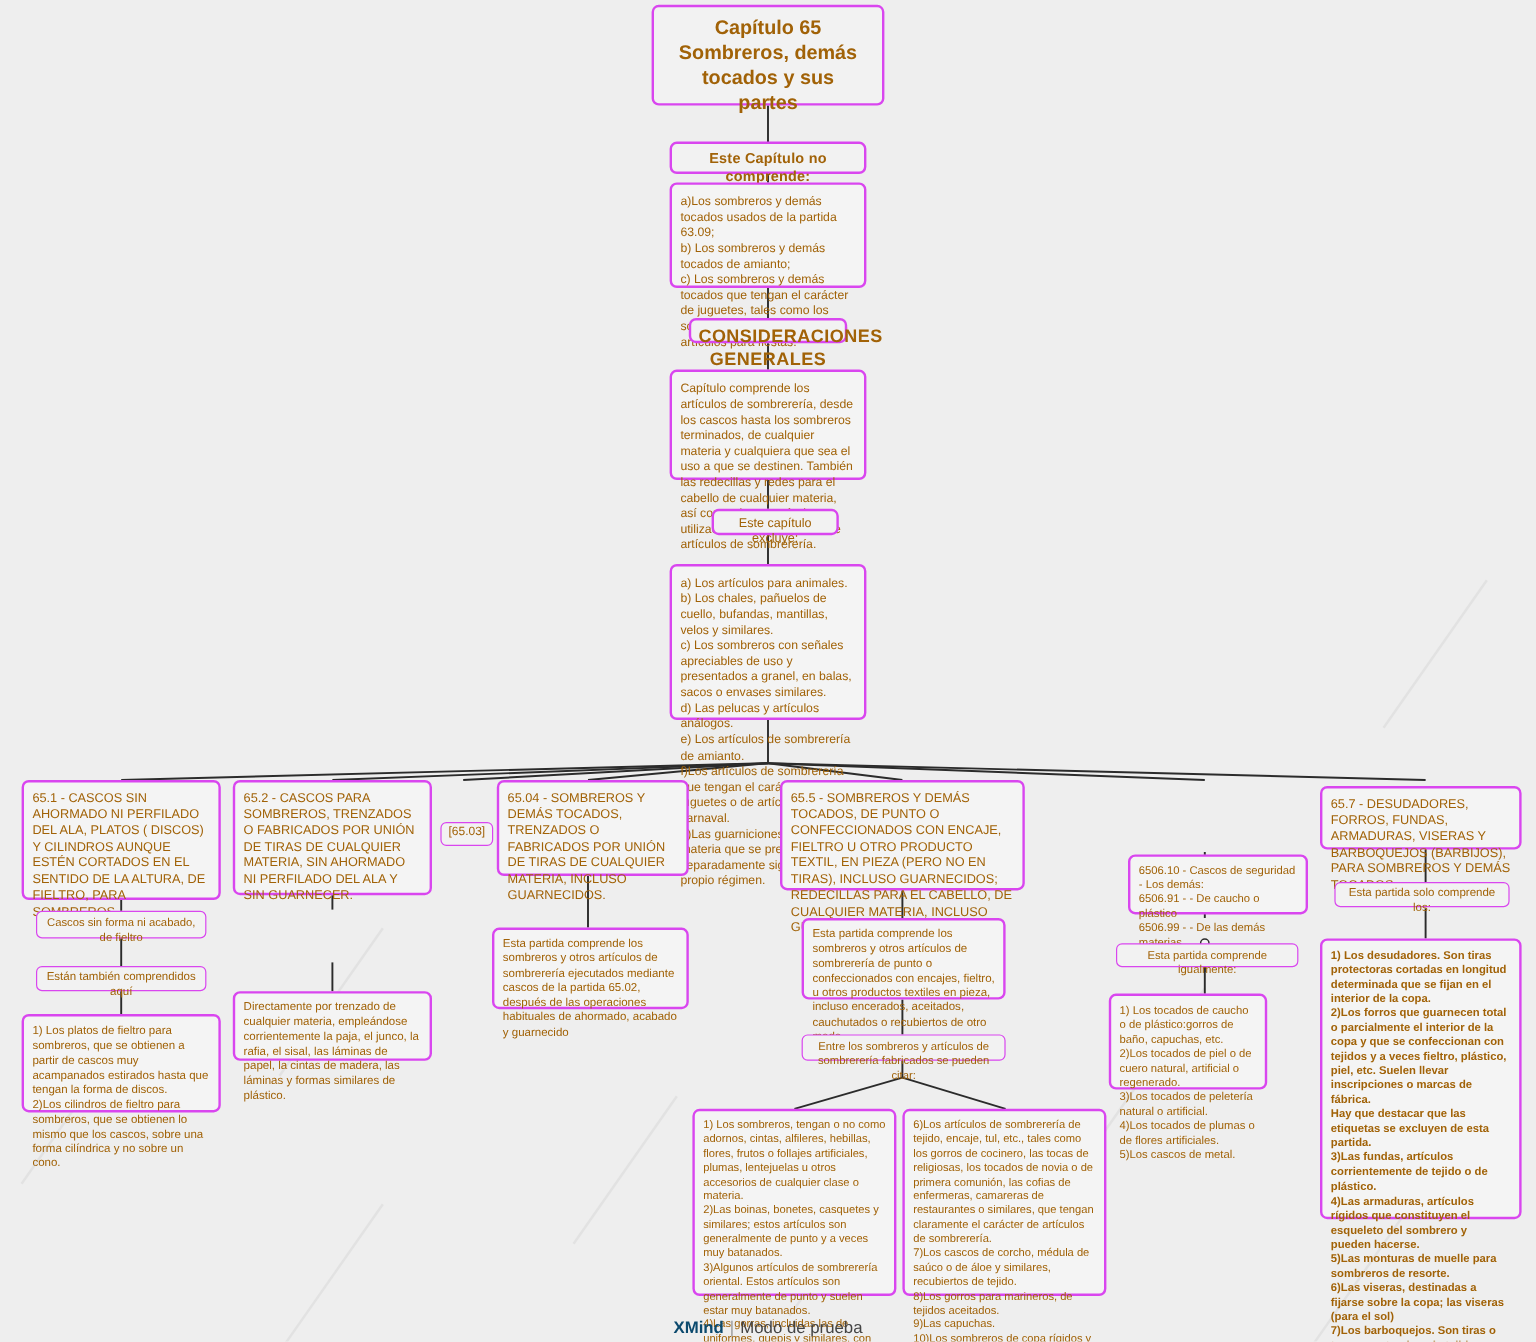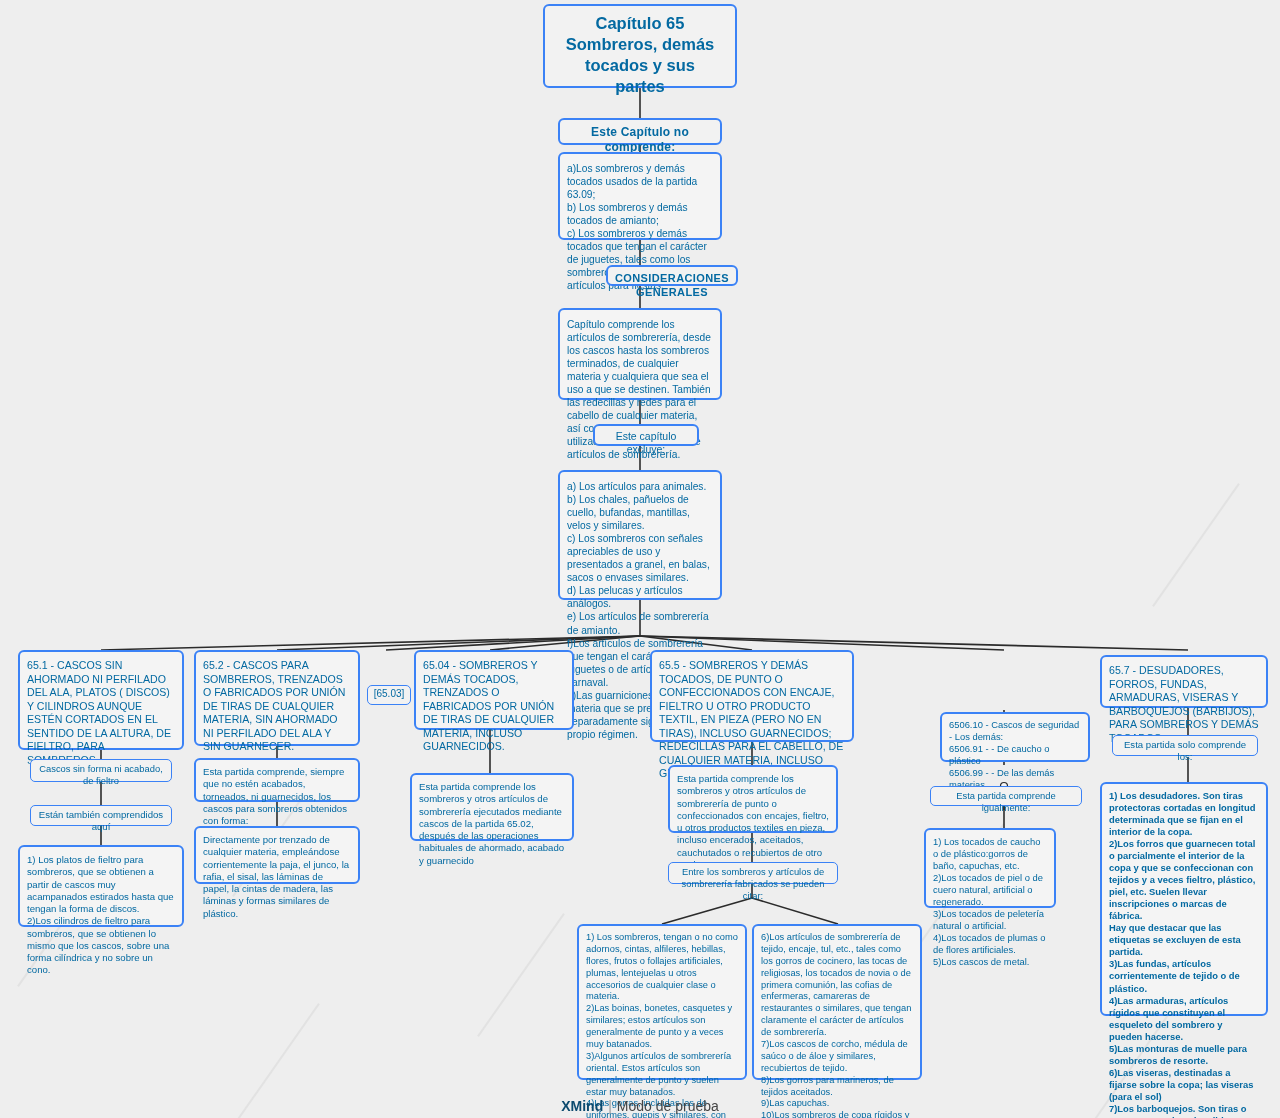--- a/index.html
+++ b/index.html
@@ -15,46 +15,46 @@
   svg.links{position:absolute;left:0;top:0;width:1280px;height:1118px;pointer-events:none;}
   .wm{position:absolute;pointer-events:none;}
   .wm i{
     display:block;width:2px;height:150px;background:#e2e2e2;
     transform:rotate(35deg);transform-origin:center;
   }
   .node{
     position:absolute;
     box-sizing:border-box;
     background:#f4f4f4;
-    border:2px solid #3b82f6;
+    border:2px solid #d946ef;
     border-radius:6px;
     padding:6px 8px;
     line-height:1.28;
-    color:#0369a1;
+    color:#a16207;
     z-index:3;
   }
   .node.small{border-width:1.5px;border-radius:5px;}
   .title{
     text-align:center;
     font-weight:bold;
     font-size:16.5px;
     line-height:1.28;
     padding:7px 10px;
     background:#f2f2f2;
     border-width:2px;
   }
   .pill{
     text-align:center;
     font-size:10.5px;
     padding:5px 10px;
     border-radius:6px;
     background:#f2f2f2;
   }
   .pill.bold{font-weight:bold;font-size:12px;letter-spacing:.2px;}
-  .pill.caps{font-weight:bold;font-size:11px;letter-spacing:.4px;margin-left:32px;}
+  .pill.caps{font-weight:bold;font-size:15px;letter-spacing:.4px;}
   .body{
     font-size:10.2px;
     text-align:left;
     background:#f4f4f4;
   }
   .heading{
     font-size:10.6px;
     text-align:left;
   }
   .just{text-align:justify;text-justify:inter-word;}
@@ -192,23 +192,20 @@
     <span>Están también comprendidos aquí</span>
   </div>
   <div class="node body" style="left:18px;top:845px;width:166px;height:82px;padding:7px 7px;font-size:9.6px;">
     <span class="just" style="white-space: pre-line;">1)        Los platos de fieltro para sombreros, que se obtienen a partir de cascos muy acampanados estirados hasta que tengan la forma de discos.
 2)Los cilindros de fieltro para sombreros, que se obtienen lo mismo que los cascos, sobre una forma cilíndrica y no sobre un
 cono.</span>
   </div>
 
   <div class="node heading" style="left:194px;top:650px;width:166px;height:96px;padding:7px 7px;">
     <span>65.2   - CASCOS PARA SOMBREROS, TRENZADOS O FABRICADOS POR UNIÓN DE TIRAS DE CUALQUIER MATERIA, SIN AHORMADO NI PERFILADO DEL ALA Y SIN GUARNECER.</span>
-  </div>
-  <div class="node body" style="left:194px;top:758px;width:166px;height:44px;padding:6px 7px;font-size:9.6px;">
-    <span>Esta partida comprende, siempre que no estén acabados, torneados, ni guarnecidos, los cascos para sombreros obtenidos con forma:</span>
   </div>
   <div class="node body" style="left:194px;top:826px;width:166px;height:58px;padding:6px 7px;font-size:9.6px;">
     <span>Directamente por trenzado de cualquier materia, empleándose corrientemente la paja, el junco, la rafia, el sisal, las láminas de papel, la cintas de madera, las láminas y formas similares de plástico.</span>
   </div>
 
   <div class="node pill small" style="left:367px;top:657px;width:44px;height:20px;padding:2px 4px;font-size:10px;margin-top:28px;">
     <span>[65.03]</span>
   </div>
 
   <div class="node heading" style="left:414px;top:650px;width:160px;height:80px;padding:7px 7px;">

